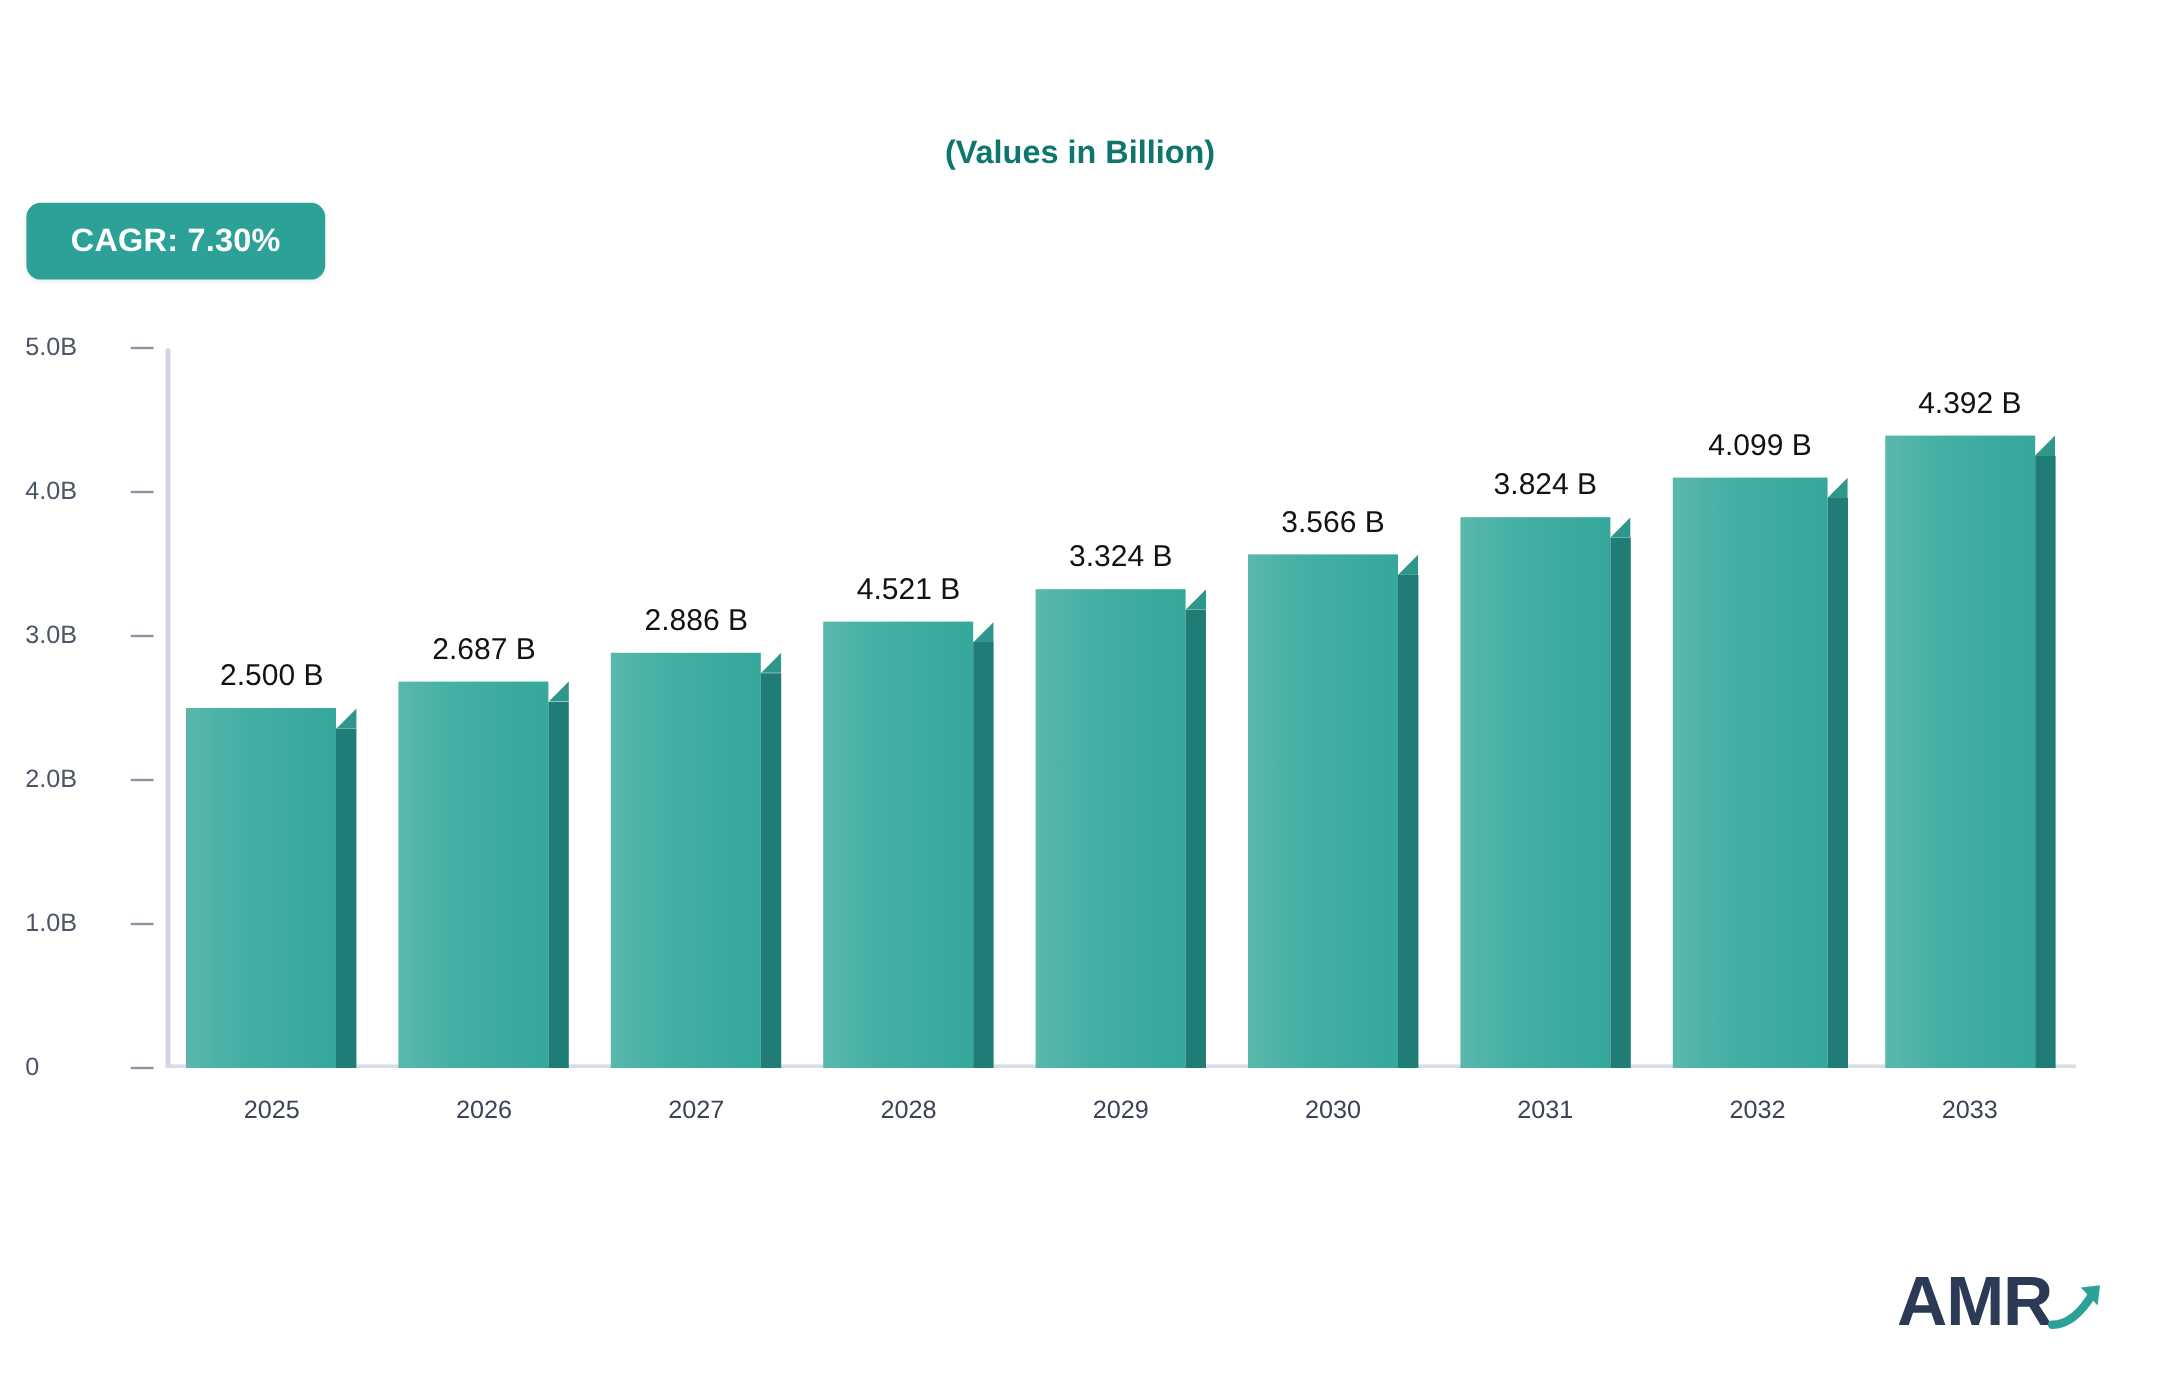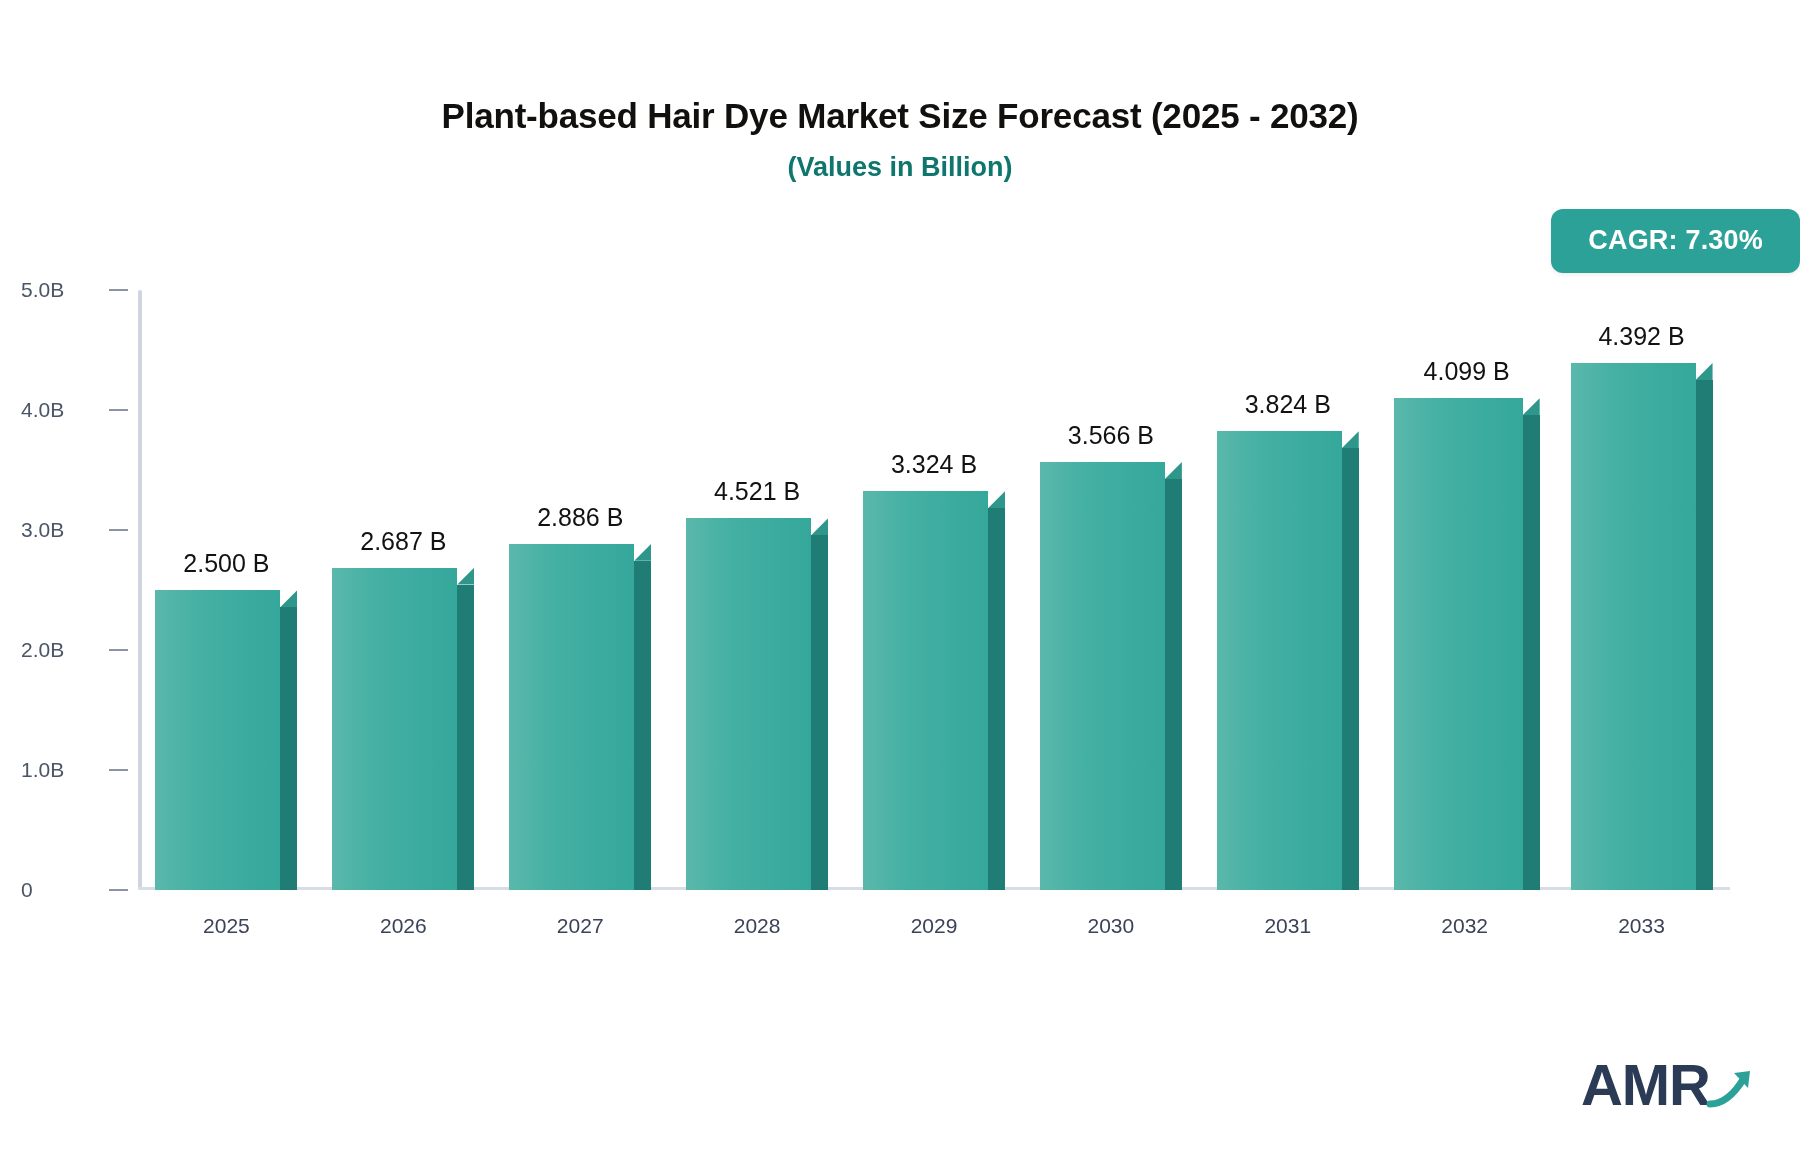--- a/index.html
+++ b/index.html
@@ -44,21 +44,22 @@
     font-size: 27px;
     font-weight: bold;
     color: #0f766e;
     margin: 0;
     padding-top: 16px;
     font-family: "Liberation Sans", sans-serif;
   }
   .cagr-wrap {
     margin-top: 26px;
     display: flex;
-    justify-content: flex-end;
+    justify-content: flex-start;
+    padding-left: 22px;
   }
   .cagr-badge {
     display: inline-block;
     background: #2ca198;
     color: #ffffff;
     font-size: 27px;
     font-weight: bold;
     border-radius: 12px;
     padding: 16px 37px 17px 37px;
     letter-spacing: 0.2px;
@@ -203,21 +204,20 @@
     margin-left: -6px;
     margin-bottom: 2px;
   }
 </style>
 </head>
 <body>
 
 <div id="chart-root">
 
   <div class="header">
-    <h1 class="chart-title">Plant-based Hair Dye Market Size Forecast (2025 - 2032)</h1>
     <h2 class="chart-subtitle">(Values in Billion)</h2>
     <div class="cagr-wrap">
       <span class="cagr-badge">CAGR: 7.30%</span>
     </div>
   </div>
 
   <div class="plot">
     <div class="y-axis-line"></div>
     <div class="x-axis-line"></div>
     <div class="y-ticks" id="y-ticks">

